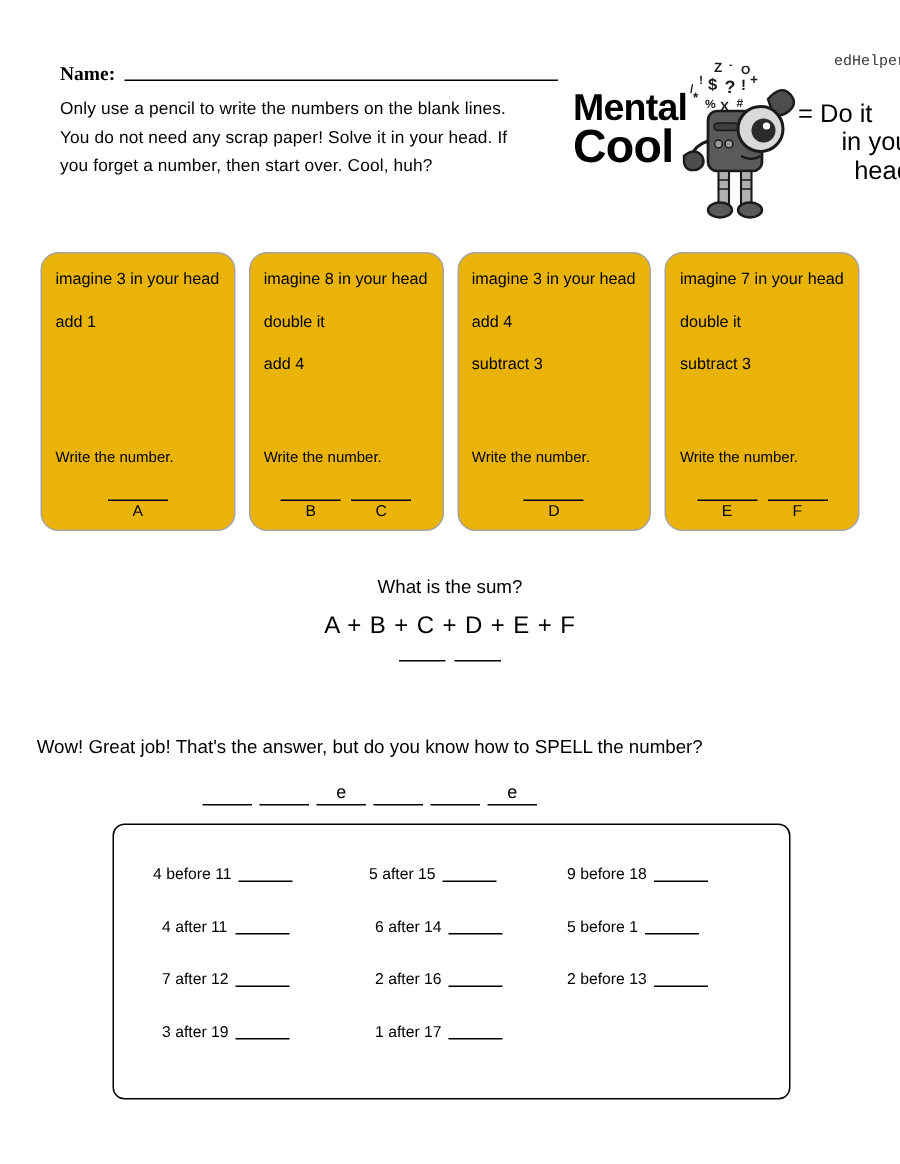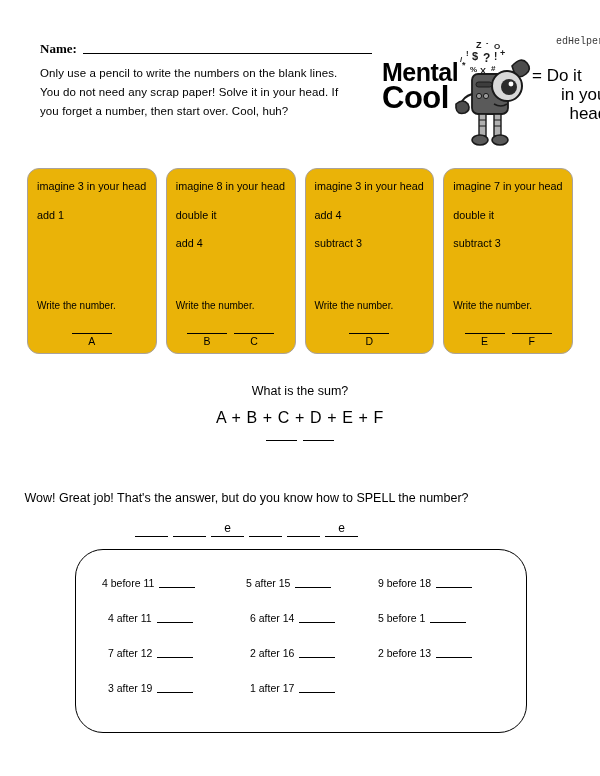--- a/index.html
+++ b/index.html
@@ -218,21 +218,21 @@
   }
 
   
   .practice-box {
     position: absolute;
     left: 75px;
     top: 549px;
     width: 452px;
     height: 184px;
     border: 1.4px solid #000;
-    border-radius: 28px;
+    border-radius: 8px;
     box-sizing: border-box;
     padding: 26px 18px 18px 18px;
   }
   .practice-grid {
     display: grid;
     grid-template-columns: 1fr 1fr 1fr;
     row-gap: 21px;
   }
   .pitem {
     font-size: 10.5px;

